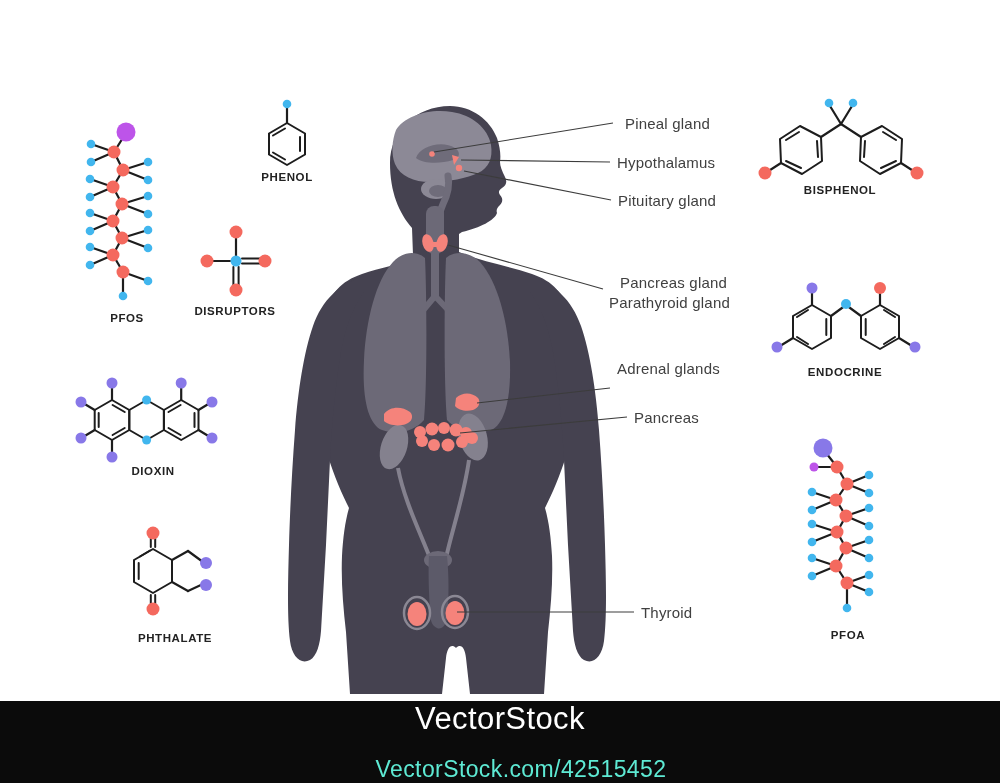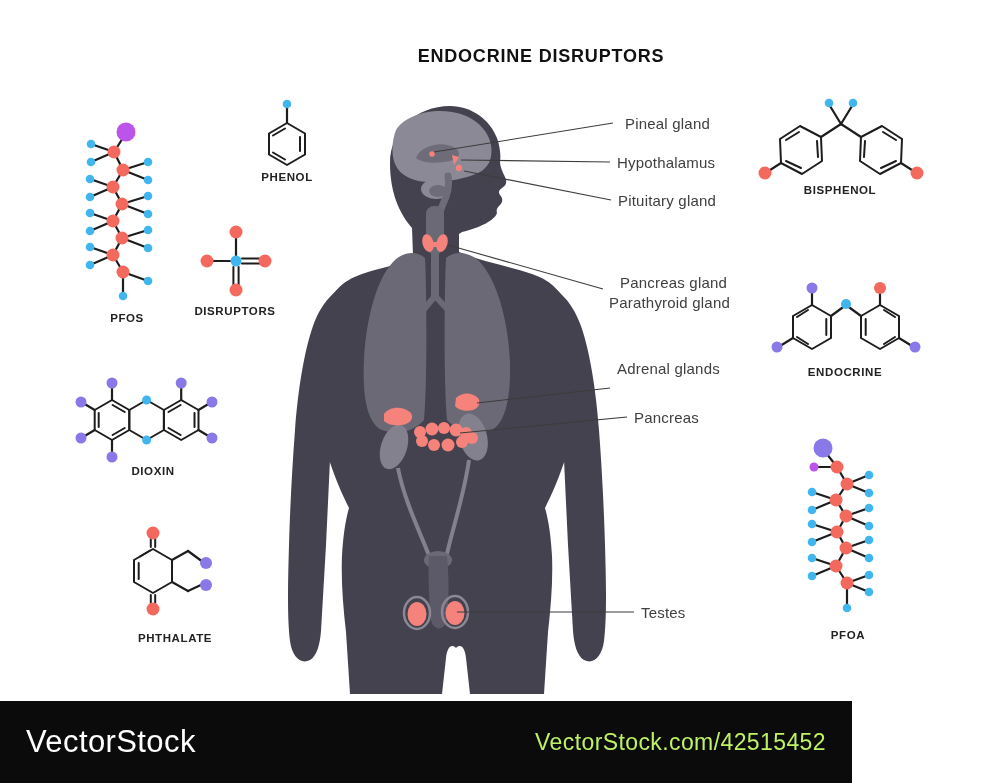--- a/index.html
+++ b/index.html
@@ -5,38 +5,37 @@
   html,body{margin:0;padding:0;background:#ffffff;}
   .canvas{position:relative;width:1000px;height:783px;background:#ffffff;overflow:hidden;
           font-family:"Liberation Sans", sans-serif;}
   .art{position:absolute;left:0;top:0;}
   .title{position:absolute;left:541px;top:56px;transform:translate(-50%,-50%);
          font-size:18px;font-weight:700;letter-spacing:0.8px;color:#111;white-space:nowrap;}
   .mol-label{position:absolute;transform:translate(-50%,-50%);font-size:11.5px;font-weight:700;
              color:#222;letter-spacing:0.6px;white-space:nowrap;}
   .gland-label{position:absolute;transform:translateY(-50%);font-size:15px;font-weight:500;
                color:#404040;white-space:nowrap;letter-spacing:0.2px;}
-  .wm-bar{position:absolute;left:0;top:701px;width:852px;height:82px;background:#0b0b0b;
+  .wm-bar{position:absolute;left:0;top:701px;width:1000px;height:82px;background:#0b0b0b;
           display:flex;align-items:center;justify-content:space-between;
-          padding:0 26px;box-sizing:border-box;}
+          padding:0 26px;box-sizing:border-box;flex-direction:column;}
   .wm-logo{font-size:31px;font-weight:500;color:#ffffff;letter-spacing:0.4px;}
-  .wm-url{font-size:23px;font-weight:400;color:#bef264;letter-spacing:0.4px;margin-left:42px;}
+  .wm-url{font-size:23px;font-weight:400;color:#5eead4;letter-spacing:0.4px;margin-left:42px;}
   
   .bond{stroke:#1d1d1d;stroke-width:2.2;stroke-linecap:round;}
   .ring{fill:none;stroke:#1d1d1d;stroke-width:2;stroke-linejoin:round;}
   .dbl{stroke:#1d1d1d;stroke-width:2;stroke-linecap:round;}
   .nr{fill:#f4695e;} .nb{fill:#41b6ee;} .np{fill:#8878e8;} .nm{fill:#bd54e9;}
   .lead{stroke:#3c3c3c;stroke-width:1.1;}
 </style>
 </head>
 <body>
 
 <div class="canvas">
 
-  <div class="title">ENDOCRINE DISRUPTORS</div>
 
   <svg class="art" width="1000" height="700" viewBox="0 0 1000 700">
 
     <g>
       <path fill="#454250" d="
         M 450 106
         C 472 106 490 120 497 138
         C 500 147 501 155 500 162
         C 500 166 502 171 505 177
         C 507 181 507 185 502 188
@@ -422,20 +421,20 @@
   <div class="mol-label" style="left:845px;top:372px">ENDOCRINE</div>
   <div class="mol-label" style="left:848px;top:635px">PFOA</div>
 
   <div class="gland-label" style="left:625px;top:123px">Pineal gland</div>
   <div class="gland-label" style="left:617px;top:162px">Hypothalamus</div>
   <div class="gland-label" style="left:618px;top:200px">Pituitary gland</div>
   <div class="gland-label" style="left:620px;top:282px">Pancreas gland</div>
   <div class="gland-label" style="left:609px;top:302px">Parathyroid gland</div>
   <div class="gland-label" style="left:617px;top:368px">Adrenal glands</div>
   <div class="gland-label" style="left:634px;top:417px">Pancreas</div>
-  <div class="gland-label" style="left:641px;top:612px">Testes</div>
+  <div class="gland-label" style="left:641px;top:612px">Thyroid</div>
 
   <div class="wm-bar">
     <div class="wm-logo">VectorStock</div>
     <div class="wm-url">VectorStock.com/42515452</div>
   </div>
 
 </div>
 
 </body></html>

